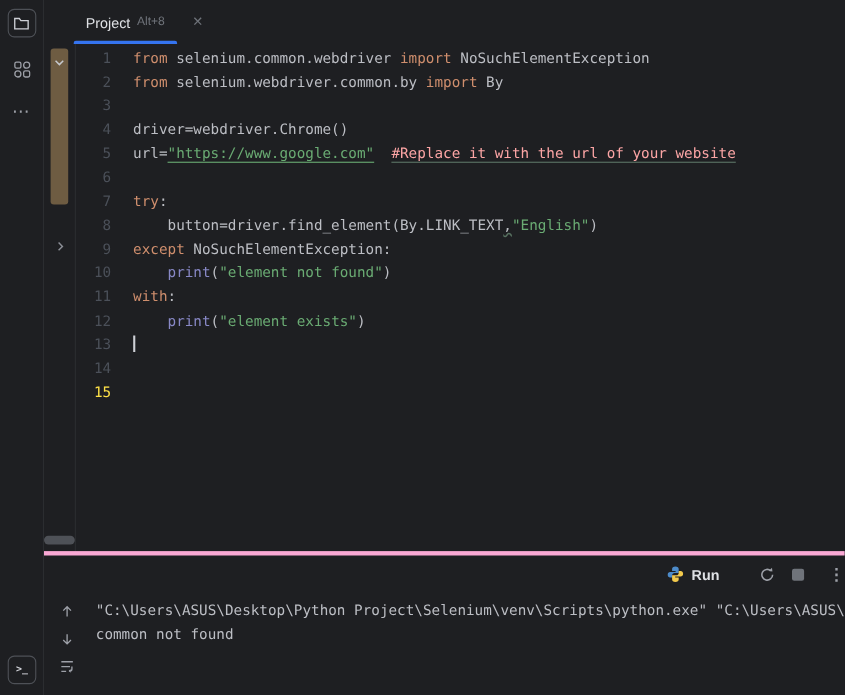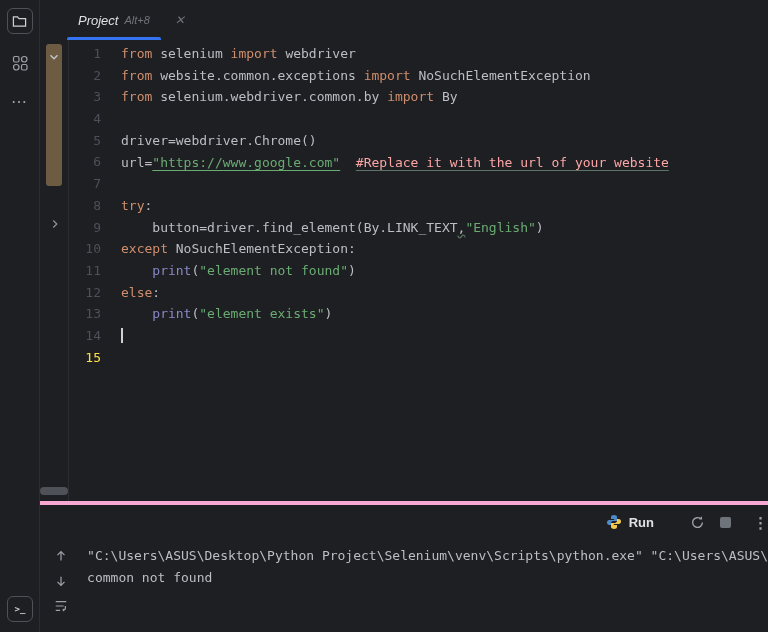--- a/index.html
+++ b/index.html
@@ -13,21 +13,21 @@
   .rail-btn { width:26px; height:26px; border:1px solid #4e5157; border-radius:6px;
     display:flex; align-items:center; justify-content:center; cursor:pointer; }
   .rail-icon { margin-top:20px; width:18px; height:18px; display:flex; align-items:center;
     justify-content:center; cursor:pointer; color:#9da0a8; }
   .rail-icon.more { font-size:16px; letter-spacing:1px; color:#9da0a8; }
   .rail-btn.terminal { position:absolute; bottom:10px; left:7px; }
   .term-glyph { font:bold 9px "DejaVu Sans Mono", monospace; color:#ced0d6; }
 
   
   .main { flex:1; display:flex; flex-direction:column; min-width:0; }
-  .tabbar { height:40px; flex:0 0 40px; display:flex; align-items:center; position:relative;font-style:italic; }
+  .tabbar { height:40px; flex:0 0 40px; display:flex; align-items:center; position:relative; }
   .tab { position:relative; margin-left:27px; height:40px; display:flex; align-items:center;
     padding:0 11px; cursor:pointer; }
   .tab-label { font-size:13px; color:#dfe1e5; }
   .tab-shortcut { font-size:11px; color:#6f737a; margin-left:6px; }
   .tab-underline { position:absolute; left:0; right:0; bottom:0; height:3px; background:#3574f0;
     border-radius:2px 2px 0 0; }
   .tab-close { margin-left:14px; color:#6f737a; font-size:12px; cursor:pointer; line-height:1; }
 
   
   .editor-area { height:461px; flex:0 0 461px; display:flex; min-width:0; }
@@ -137,32 +137,31 @@
             <div class="gut-num">8</div>
             <div class="gut-num">9</div>
             <div class="gut-num">10</div>
             <div class="gut-num">11</div>
             <div class="gut-num">12</div>
             <div class="gut-num">13</div>
             <div class="gut-num">14</div>
             <div class="gut-num active">15</div>
           </div>
         <div class="code">
-            <div class="code-line"><span class="tk-kw">from</span><span class="tk-pl"> selenium </span><span class="tk-kw">import</span><span class="tk-pl"> webdriver</span></div>
-            <div class="code-line"><span class="tk-kw">from</span><span class="tk-pl"> website.common.exceptions </span><span class="tk-kw">import</span><span class="tk-pl"> NoSuchElementException</span></div>
+            <div class="code-line"><span class="tk-kw">from</span><span class="tk-pl"> selenium.common.webdriver </span><span class="tk-kw">import</span><span class="tk-pl"> NoSuchElementException</span></div>
             <div class="code-line"><span class="tk-kw">from</span><span class="tk-pl"> selenium.webdriver.common.by </span><span class="tk-kw">import</span><span class="tk-pl"> By</span></div>
             <div class="code-line"></div>
             <div class="code-line"><span class="tk-pl">driver=webdriver.Chrome()</span></div>
             <div class="code-line"><span class="tk-pl">url=</span><span class="tk-lnk">"https://www.google.com"</span><span class="tk-pl">  </span><span class="tk-com">#Replace it with the url of your website</span></div>
             <div class="code-line"></div>
             <div class="code-line"><span class="tk-kw">try</span><span class="tk-pl">:</span></div>
             <div class="code-line"><span class="tk-pl">    button=driver.find_element(By.LINK_TEXT</span><span class="tk-sq">,</span><span class="tk-str">"English"</span><span class="tk-pl">)</span></div>
             <div class="code-line"><span class="tk-kw">except</span><span class="tk-pl"> NoSuchElementException:</span></div>
             <div class="code-line"><span class="tk-pl">    </span><span class="tk-fn">print</span><span class="tk-pl">(</span><span class="tk-str">"element not found"</span><span class="tk-pl">)</span></div>
-            <div class="code-line"><span class="tk-kw">else</span><span class="tk-pl">:</span></div>
+            <div class="code-line"><span class="tk-kw">with</span><span class="tk-pl">:</span></div>
             <div class="code-line"><span class="tk-pl">    </span><span class="tk-fn">print</span><span class="tk-pl">(</span><span class="tk-str">"element exists"</span><span class="tk-pl">)</span></div>
             <div class="code-line"><span class="caret"></span></div>
           </div>
       </div>
     </div>
 
     <div class="run-panel">
       <div class="run-header">
         <svg width="16" height="16" viewBox="0 0 16 16">
           <path d="M8 1C6 1 5 1.8 5 3.2V5h3.2v1H3.2C1.9 6 1 7 1 8.5S1.9 11 3.2 11H5V9.2C5 7.9 6 7 7.2 7H11V3.2C11 1.9 10 1 8 1z" fill="#4d8bc9"></path>

